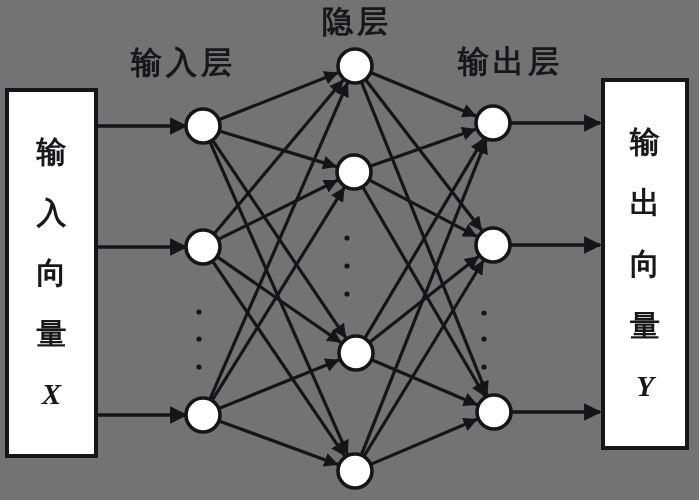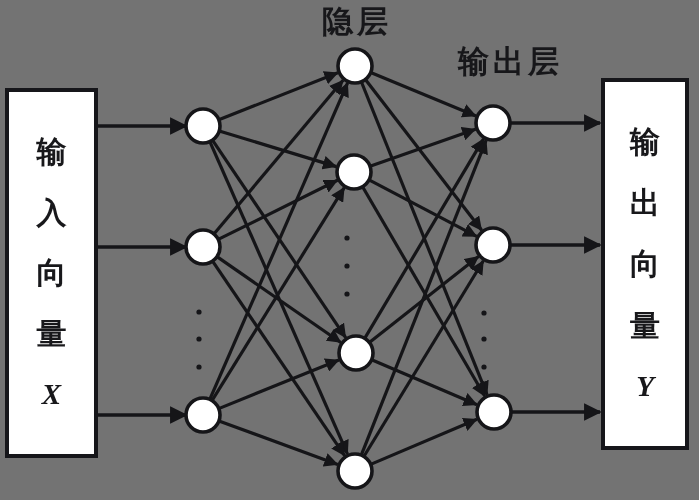--- a/index.html
+++ b/index.html
@@ -137,20 +137,21 @@
         <circle cx="347" cy="238" r="2.6"></circle>
         <circle cx="347" cy="266" r="2.6"></circle>
         <circle cx="347" cy="294" r="2.6"></circle>
         <circle cx="484" cy="313" r="2.6"></circle>
         <circle cx="484" cy="339" r="2.6"></circle>
         <circle cx="484" cy="367" r="2.6"></circle>
       </g>
   </svg>
 
   <div class="layer-label" id="label-hidden">隐层</div>
+  <div class="layer-label" id="label-input">输入层</div>
   <div class="layer-label" id="label-output">输出层</div>
 
   <div class="vector-box" id="box-input">
     <span class="vector-char">输</span>
     <span class="vector-char">入</span>
     <span class="vector-char">向</span>
     <span class="vector-char">量</span>
     <span class="vector-char symbol">X</span>
   </div>
 

